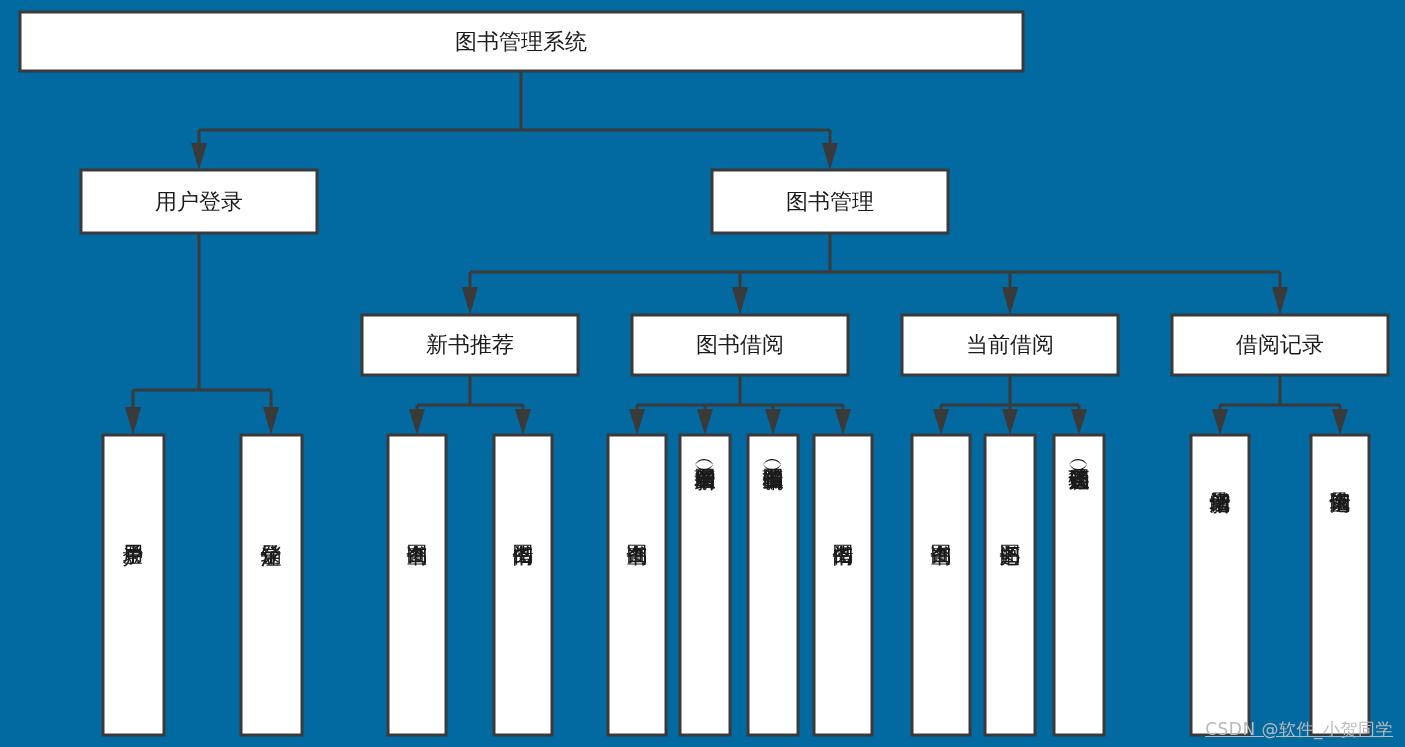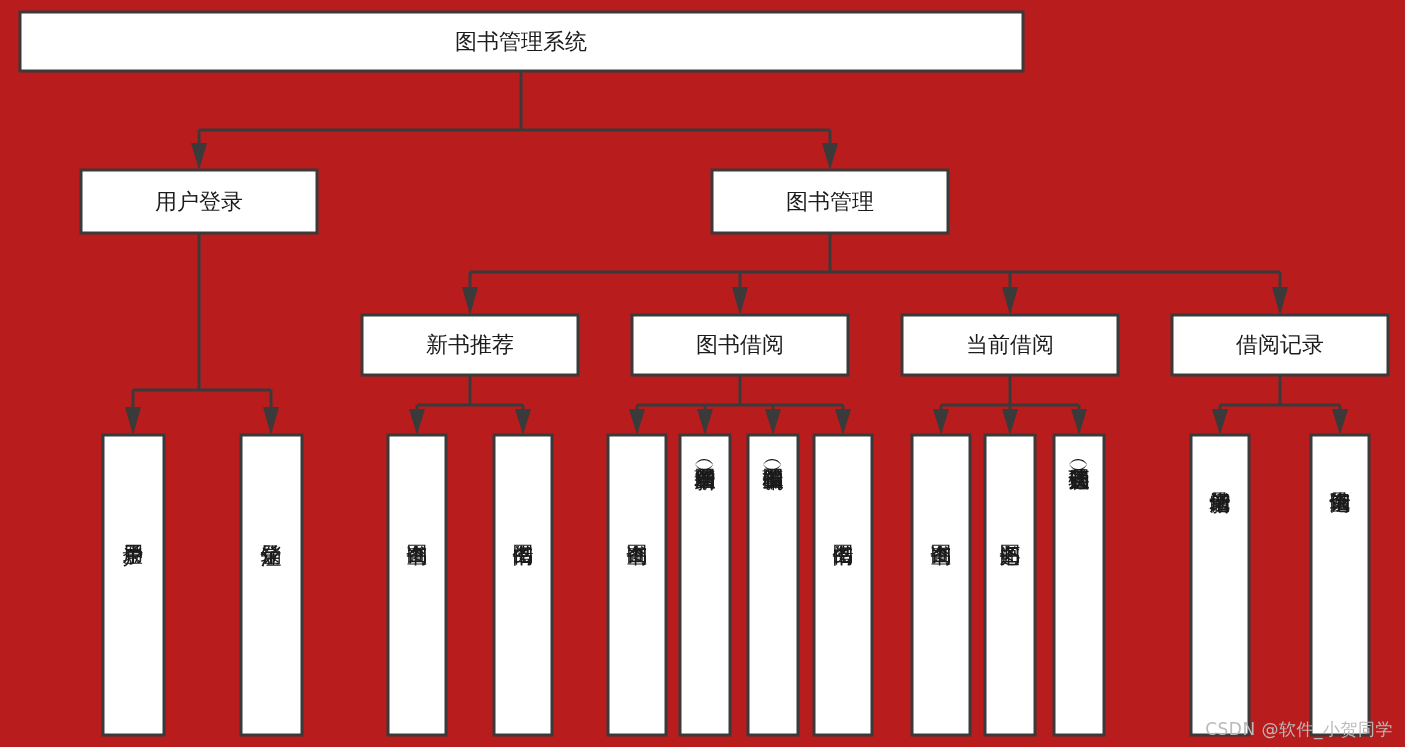--- a/index.html
+++ b/index.html
@@ -8,21 +8,21 @@
     padding: 0;
     background: #ffffff;
   }
   body {
     font-family: "DejaVu Sans", "Liberation Sans", sans-serif;
   }
   #diagram-root {
     position: relative;
     width: 1405px;
     height: 747px;
-    background: #b91c1c;
+    background: #0369a1;
     overflow: hidden;
   }
   svg.diagram-canvas {
     position: absolute;
     left: 0;
     top: 0;
     width: 1405px;
     height: 747px;
   }
   .node-box {
@@ -58,20 +58,21 @@
   .watermark {
     position: absolute;
     right: 12px;
     bottom: 6px;
     font-family: "DejaVu Sans", "Liberation Sans", sans-serif;
     font-size: 17px;
     color: #b9b9b9;
     letter-spacing: 0.5px;
     user-select: none;
     pointer-events: none;
+    text-decoration: underline;
   }
 </style>
 </head>
 <body>
 
 <div id="diagram-root">
 
   <svg class="diagram-canvas" viewBox="0 0 1405 747" xmlns="http://www.w3.org/2000/svg">
 
     <g>

